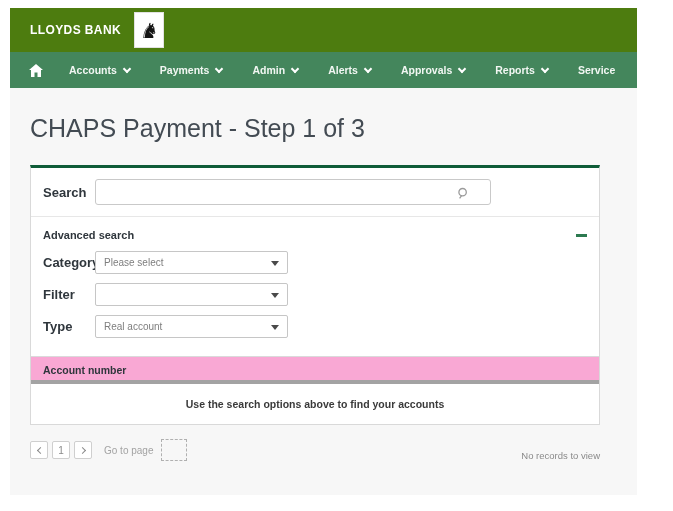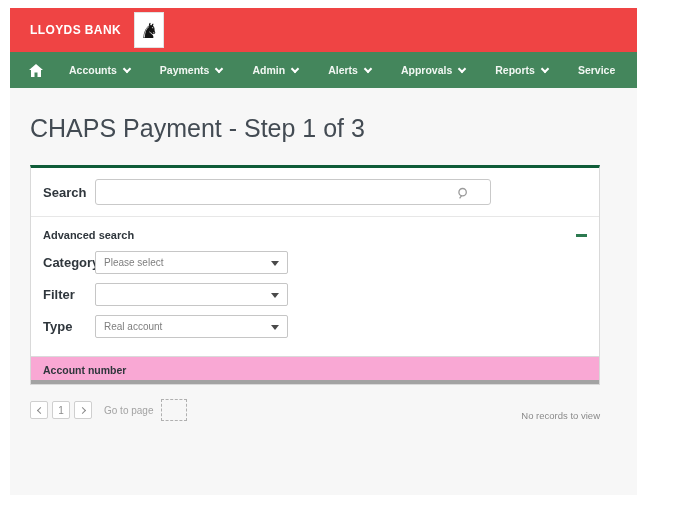--- a/index.html
+++ b/index.html
@@ -1,21 +1,21 @@
 <!DOCTYPE html>
 <html><head>
 <meta charset="utf-8">
 <style>
   * { margin:0; padding:0; box-sizing:border-box; }
   html,body { background:#ffffff; font-family:"Liberation Sans", sans-serif; }
   .canvas { position:relative; width:673px; height:511px; background:#ffffff; overflow:hidden; }
   .frame { position:absolute; left:10px; top:8px; width:627px; }
 
   
-  .topbar { height:44px; background:#ef4444; display:flex; align-items:center; padding-left:20px; }
+  .topbar { height:44px; background:#4d7c0f; display:flex; align-items:center; padding-left:20px; }
   .brand { color:#ffffff; font-size:12px; font-weight:bold; letter-spacing:0.4px; }
   .logo-box { width:28px; height:34px; background:#ffffff; margin-left:14px; display:flex; align-items:center; justify-content:center; box-shadow:0 0 0 1px #e2e2e2; }
   .horse { font-size:21px; color:#141414; line-height:1; transform:scaleX(-1); }
 
   
   .navbar { height:36px; background:#44865c; display:flex; padding:0 8px; }
   .nav-home { padding:0 11px; display:flex; align-items:center; cursor:pointer; }
   .nav-sep { width:1px; height:14px; background:rgba(0,0,0,0.18); }
   .nav-item { display:flex; align-items:center; gap:7px; padding:0 15px; height:36px; color:#f2f7f3; font-size:10.5px; font-weight:bold; cursor:pointer; white-space:nowrap; }
   .chev { width:6px; height:6px; border-right:2px solid #ffffff; border-bottom:2px solid #ffffff; transform:rotate(45deg); margin-top:-3px; }
@@ -152,20 +152,21 @@
           <div class="field-row">
             <span class="lbl">Type</span>
             <span class="select">
               <span class="val">Real account</span>
               <span class="sel-arrow"></span>
             </span>
           </div>
         </div>
 
         <div class="tbl-head">Account number</div>
+        <div class="empty-row">Use the search options above to find your accounts</div>
       </div>
 
       <div class="pager">
         <span class="pg-btn">
             <span class="pg-chev left"></span>
           </span>
         <span class="pg-btn">1</span>
         <span class="pg-btn">
             <span class="pg-chev right"></span>
           </span>

